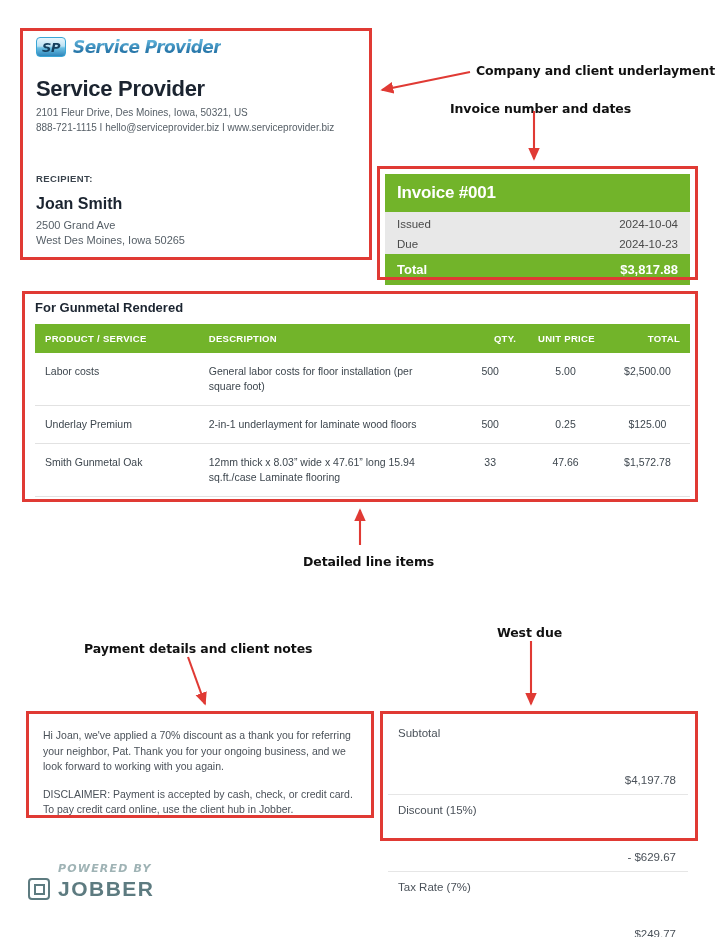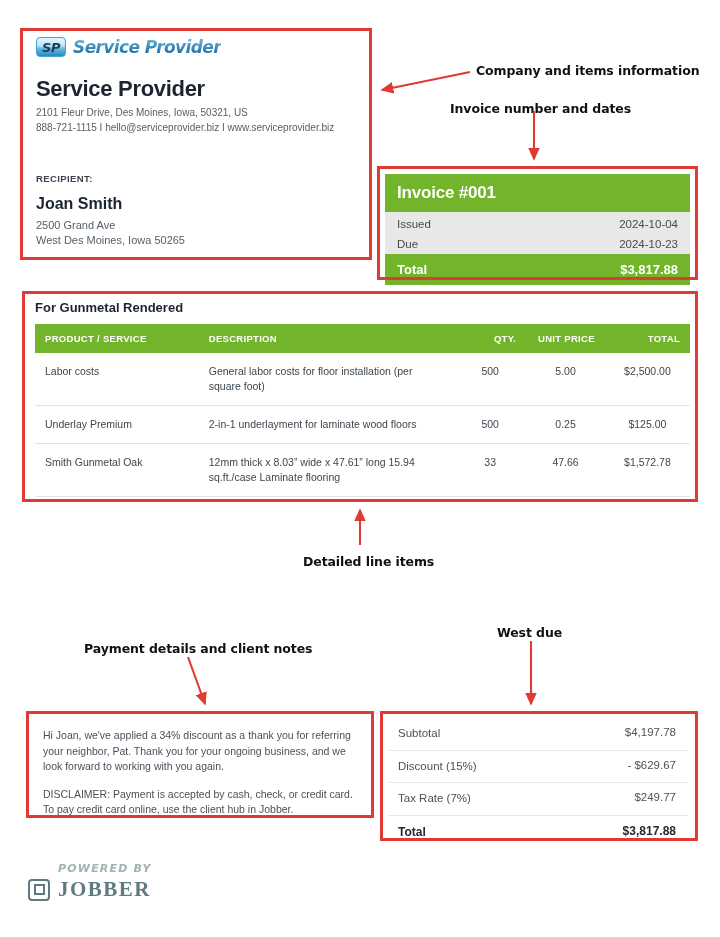--- a/index.html
+++ b/index.html
@@ -195,21 +195,21 @@
     justify-content: space-between;
     align-items: flex-start;
     padding: 8px 12px 8px 10px;
     font-size: 11.5px;
     color: #4a5159;
     border-bottom: 1px solid #e6e6e6;
   }
   .tot-row:last-child { border-bottom: none; }
   .tot-row.grand { font-weight: bold; color: #222a31; font-size: 12px; }
   .tot-label { line-height: 1.35; }
-  .tot-value { white-space: nowrap; }
+  .tot-value { white-space: nowrap; margin-top: 48px; }
 
   
   #footer { position: absolute; left: 28px; top: 862px; }
   .powered {
     font-family: "DejaVu Sans", sans-serif;
     font-style: italic;
     font-weight: bold;
     font-size: 11px;
     letter-spacing: 1.2px;
     color: #9fb3b5;
@@ -224,21 +224,21 @@
     display: flex; align-items: center; justify-content: center;
   }
   .jobber-mark i {
     display: block;
     width: 11px; height: 11px;
     border: 2px solid #5d7b80;
     box-sizing: border-box;
   }
   .jobber-word {
     margin-left: 8px;
-    font-family: Liberation Serif, serif;
+    font-family: Liberation Sans, sans-serif;
     font-weight: bold;
     font-size: 21px;
     letter-spacing: 1.5px;
     color: #5d7b80;
   }
 </style>
 </head>
 <body>
 
 <div class="page">
@@ -317,21 +317,21 @@
           <td>12mm thick x 8.03” wide x 47.61” long 15.94 sq.ft./case Laminate flooring</td>
           <td class="num">33</td>
           <td class="num">47.66</td>
           <td class="num">$1,572.78</td>
         </tr>
       </tbody>
     </table>
   </div>
 
   <div id="notes-block">
-    <p class="note-p">Hi Joan, we've applied a 34% discount as a thank you for referring your neighbor, Pat. Thank you for your ongoing business, and we look forward to working with you again.</p>
+    <p class="note-p">Hi Joan, we've applied a 70% discount as a thank you for referring your neighbor, Pat. Thank you for your ongoing business, and we look forward to working with you again.</p>
     <p class="note-p second">DISCLAIMER: Payment is accepted by cash, check, or credit card. To pay credit card online, use the client hub in Jobber.</p>
   </div>
 
   <div id="totals-block">
     <div class="tot-row">
       <span class="tot-label">Subtotal</span>
       <span class="tot-value">$4,197.78</span>
     </div>
     <div class="tot-row">
       <span class="tot-label">Discount (15%)</span>
@@ -356,21 +356,21 @@
       <span class="jobber-word">JOBBER</span>
     </div>
   </div>
 
   <div class="anno-box" style="left:20px; top:28px; width:352px; height:232px;"></div>
   <div class="anno-box" style="left:377px; top:166px; width:321px; height:114px;"></div>
   <div class="anno-box" style="left:22px; top:291px; width:676px; height:211px;"></div>
   <div class="anno-box" style="left:26px; top:711px; width:348px; height:107px;"></div>
   <div class="anno-box" style="left:380px; top:711px; width:318px; height:130px;"></div>
 
-  <div class="anno-label" style="left:476px; top:63px;">Company and items information</div>
+  <div class="anno-label" style="left:476px; top:63px;">Company and client underlayment</div>
   <div class="anno-label" style="left:450px; top:101px;">Invoice number and dates</div>
   <div class="anno-label" style="left:303px; top:554px;">Detailed line items</div>
   <div class="anno-label" style="left:84px; top:641px;">Payment details and client notes</div>
   <div class="anno-label" style="left:497px; top:625px;">West due</div>
 
   <svg class="anno-arrow" width="720" height="937" viewBox="0 0 720 937" style="left:0; top:0;" xmlns="http://www.w3.org/2000/svg">
     <defs>
       <marker id="ah" markerWidth="7" markerHeight="7" refX="5.4" refY="3.1" orient="auto">
         <path d="M0,0.3 L6.2,3.1 L0,5.9 z" fill="#e03a34"></path>
       </marker>

